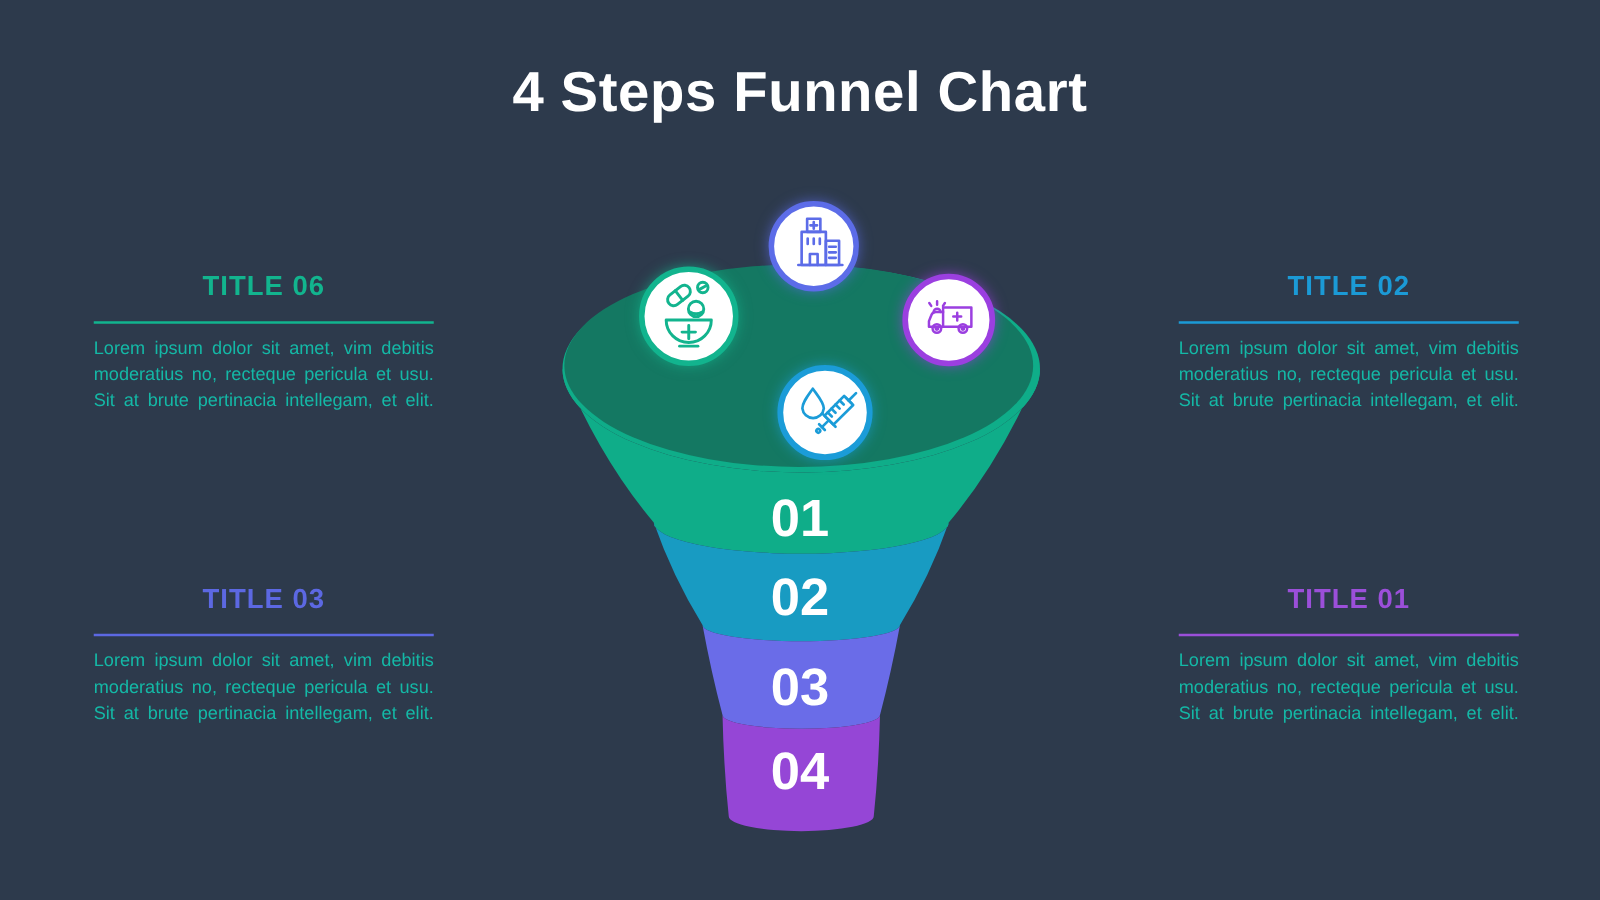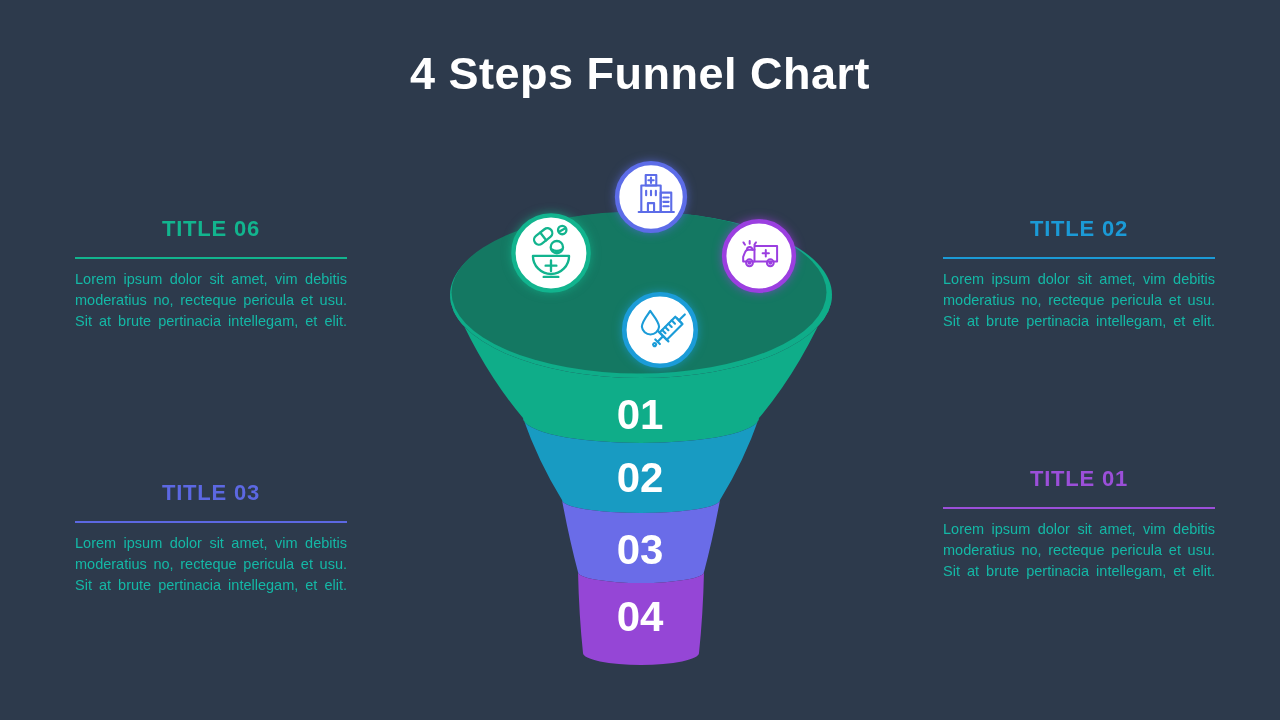--- a/index.html
+++ b/index.html
@@ -18,21 +18,21 @@
     margin:0;font-size:22px;font-weight:700;text-align:center;
     letter-spacing:.8px;line-height:26px;
   }
   .block-rule{height:2px;margin:15px 0 10px 0;}
   .block-body{
     margin:0;font-size:14.5px;line-height:21px;color:#14b8a6;
     text-align:justify;text-align-last:justify;
   }
   .blk-tl{left:75px;top:216px;}
   .blk-tr{left:943px;top:216px;}
-  .blk-bl{left:75px;top:480px;}
+  .blk-bl{left:75px;top:466px;}
   .blk-br{left:943px;top:466px;}
 
   .funnel-svg{position:absolute;left:420px;top:140px;}
   .funnel-svg text{
     font-family:"Liberation Sans",sans-serif;
     font-weight:700;font-size:42px;fill:#ffffff;text-anchor:middle;
   }
   .badge{position:absolute;}
   .badge svg{display:block;overflow:visible;}
   .glow-green{filter:drop-shadow(0 0 5px rgba(18,180,142,.65));}

